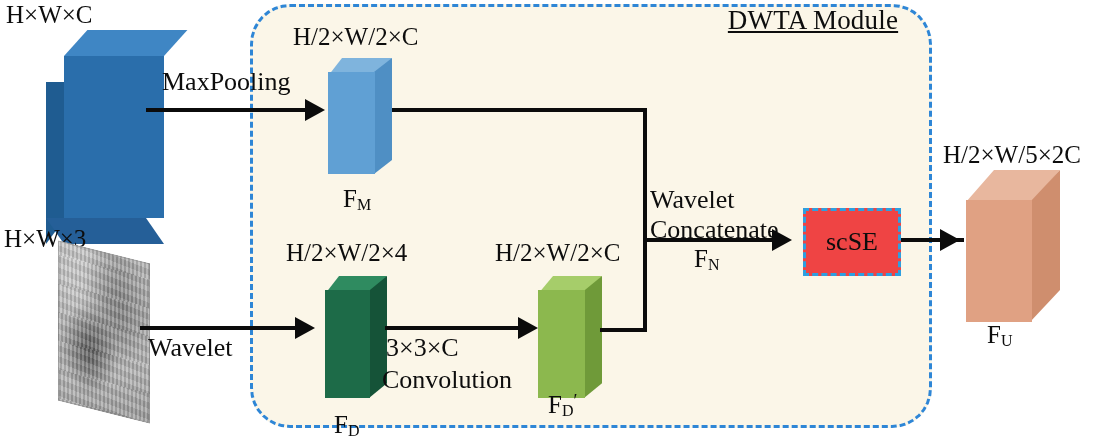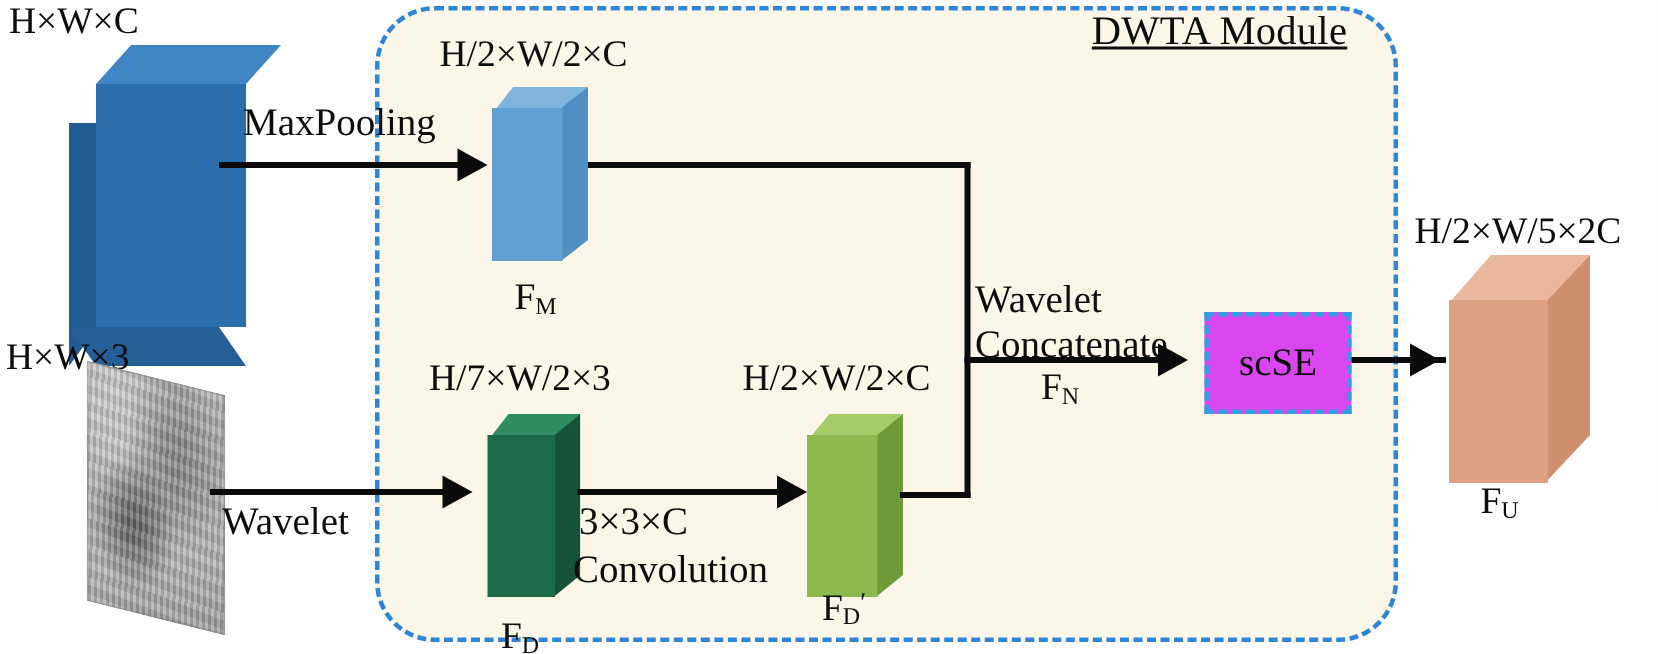--- a/index.html
+++ b/index.html
@@ -62,21 +62,21 @@
       radial-gradient(ellipse at 34% 63%, rgba(40,40,40,.55) 0 6%, rgba(255,255,255,0) 32%),
       radial-gradient(ellipse at 62% 30%, rgba(55,55,55,.30) 0 8%, rgba(255,255,255,0) 40%),
       radial-gradient(ellipse at 20% 22%, rgba(230,230,230,.45) 0 10%, rgba(255,255,255,0) 45%),
       linear-gradient(160deg,#b9b9b9 0%,#a6a6a6 45%,#b4b4b4 72%,#9d9d9d 100%);
     box-shadow:0 0 0 1px rgba(120,120,120,.45) inset;
   }
 
   
   .scse{
     position:absolute;left:803px;top:208px;width:98px;height:68px;
-    background:#d946ef;border:3px dashed #2e9fe0;box-sizing:border-box;
+    background:#ef4444;border:3px dashed #2e9fe0;box-sizing:border-box;
   }
   .scse span{
     position:absolute;left:0;top:0;width:100%;height:100%;
     display:flex;align-items:center;justify-content:center;
     font-size:26px;color:#0d0d0d;
   }
 </style>
 </head>
 <body>
 
@@ -115,21 +115,21 @@
   <div class="vline" style="left:643px;top:108px;height:224px;"></div>
 
   <div class="lbl dim" style="left:4px;top:226px;text-align:center;">H×W×3</div>
 
   <div class="texture"></div>
 
   <div class="hline" style="left:140px;top:326px;width:160px;"></div>
   <div class="ahead" style="left:295px;top:317px;"></div>
   <div class="lbl op" style="left:148px;top:334px;">Wavelet</div>
 
-  <div class="lbl dim" style="left:286px;top:240px;">H/7×W/2×3</div>
+  <div class="lbl dim" style="left:286px;top:240px;">H/2×W/2×4</div>
 
   <div class="box3d" style="left:325px;top:276px;width:62px;height:122px;">
     <div class="t" style="left:0;top:0;width:62px;height:18px;background:#2f8b60;
          clip-path:polygon(0 100%,14px 0,62px 0,48px 100%);"></div>
     <div class="r" style="left:44px;top:0px;width:18px;height:122px;background:#155338;
          clip-path:polygon(0 12%,100% 0,100% 88%,0 100%);"></div>
     <div class="f" style="left:0px;top:14px;width:45px;height:108px;background:#1d6b48;"></div>
   </div>
   <div class="lbl fname" style="left:334px;top:392px;margin-top:20px;">
     <span>F</span><sub>D</sub>

